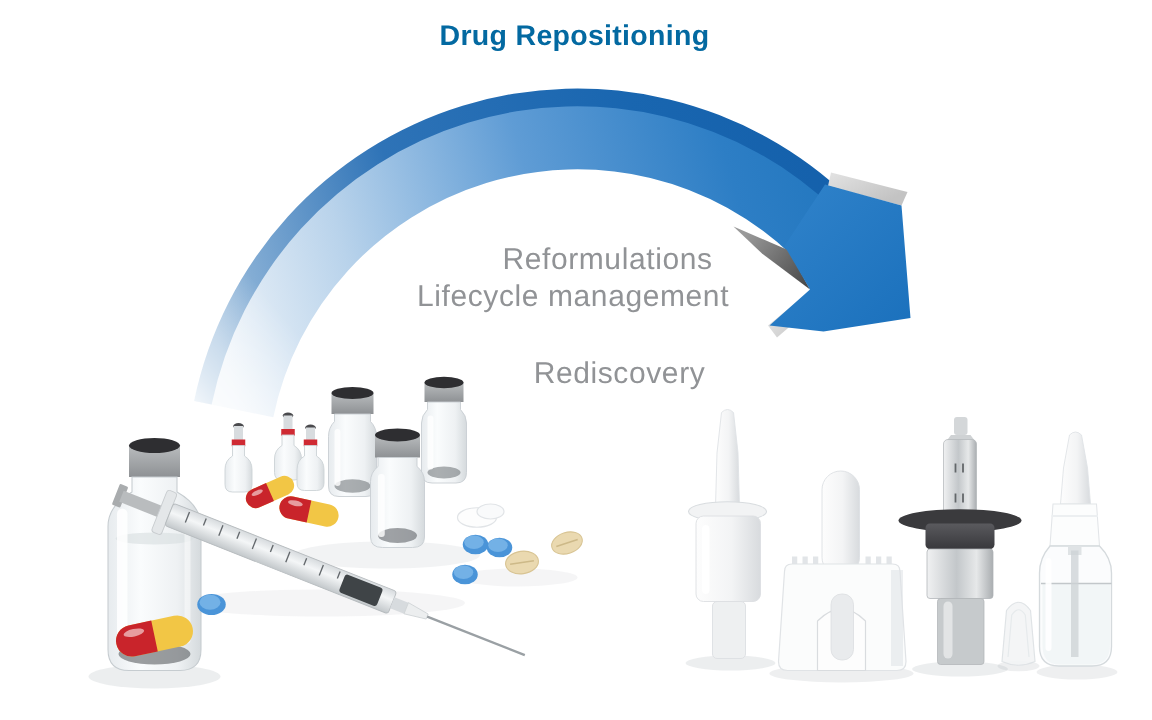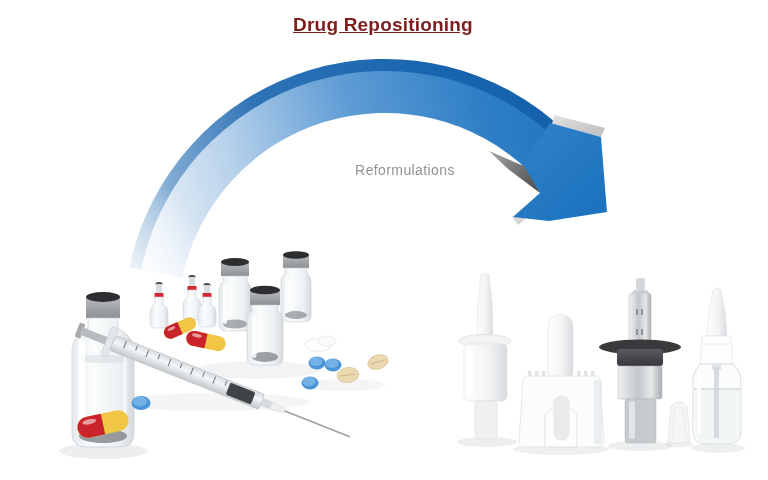--- a/index.html
+++ b/index.html
@@ -2,25 +2,25 @@
 <html><head>
 <meta charset="utf-8">
 <style>
   html,body{margin:0;padding:0;background:#ffffff;}
   .stage{
     position:relative;width:768px;height:480px;background:#ffffff;
     overflow:hidden;font-family:"Liberation Sans",sans-serif;
   }
   .title{
     position:absolute;top:14px;left:383px;transform:translateX(-50%);
-    font-size:19px;font-weight:700;color:#7f1d1d;letter-spacing:.2px;white-space:nowrap;text-decoration:underline;
+    font-size:19px;font-weight:700;color:#0369a1;letter-spacing:.2px;white-space:nowrap;
   }
   .kw{
     position:absolute;transform:translateX(-50%);
-    font-size:14px;font-weight:400;color:#919396;letter-spacing:.4px;white-space:nowrap;
+    font-size:20px;font-weight:400;color:#919396;letter-spacing:.4px;white-space:nowrap;
   }
   .kw1{top:162px;left:405px;}
   .kw2{top:187px;left:382px;}
   .kw3{top:213px;left:356px;}
   .kw4{top:238px;left:413px;}
   svg.layer{position:absolute;top:0;left:0;}
 </style>
 </head>
 <body>
 
@@ -320,14 +320,16 @@
       <path d="M695 389 L740 389 L740 430 Q740 443 728 443 L706 443 Q695 443 695 430 Z" fill="#edf1f3" opacity="0.6"></path>
       <line x1="694" y1="389" x2="741" y2="389" stroke="#c2c7ca" stroke-width="1"></line>
       <rect x="712" y="364" width="9" height="6" fill="#dfe3e5"></rect>
       <rect x="714" y="367" width="5" height="71" fill="#ccd1d4" opacity="0.75"></rect>
       <rect x="697" y="372" width="4" height="62" rx="2" fill="#ffffff" opacity="0.9"></rect>
     </g>
   </svg>
 
   <div class="title">Drug Repositioning</div>
   <div class="kw kw1">Reformulations</div>
+  <div class="kw kw2">Lifecycle management</div>
+  <div class="kw kw4">Rediscovery</div>
 
 </div>
 
 </body></html>

